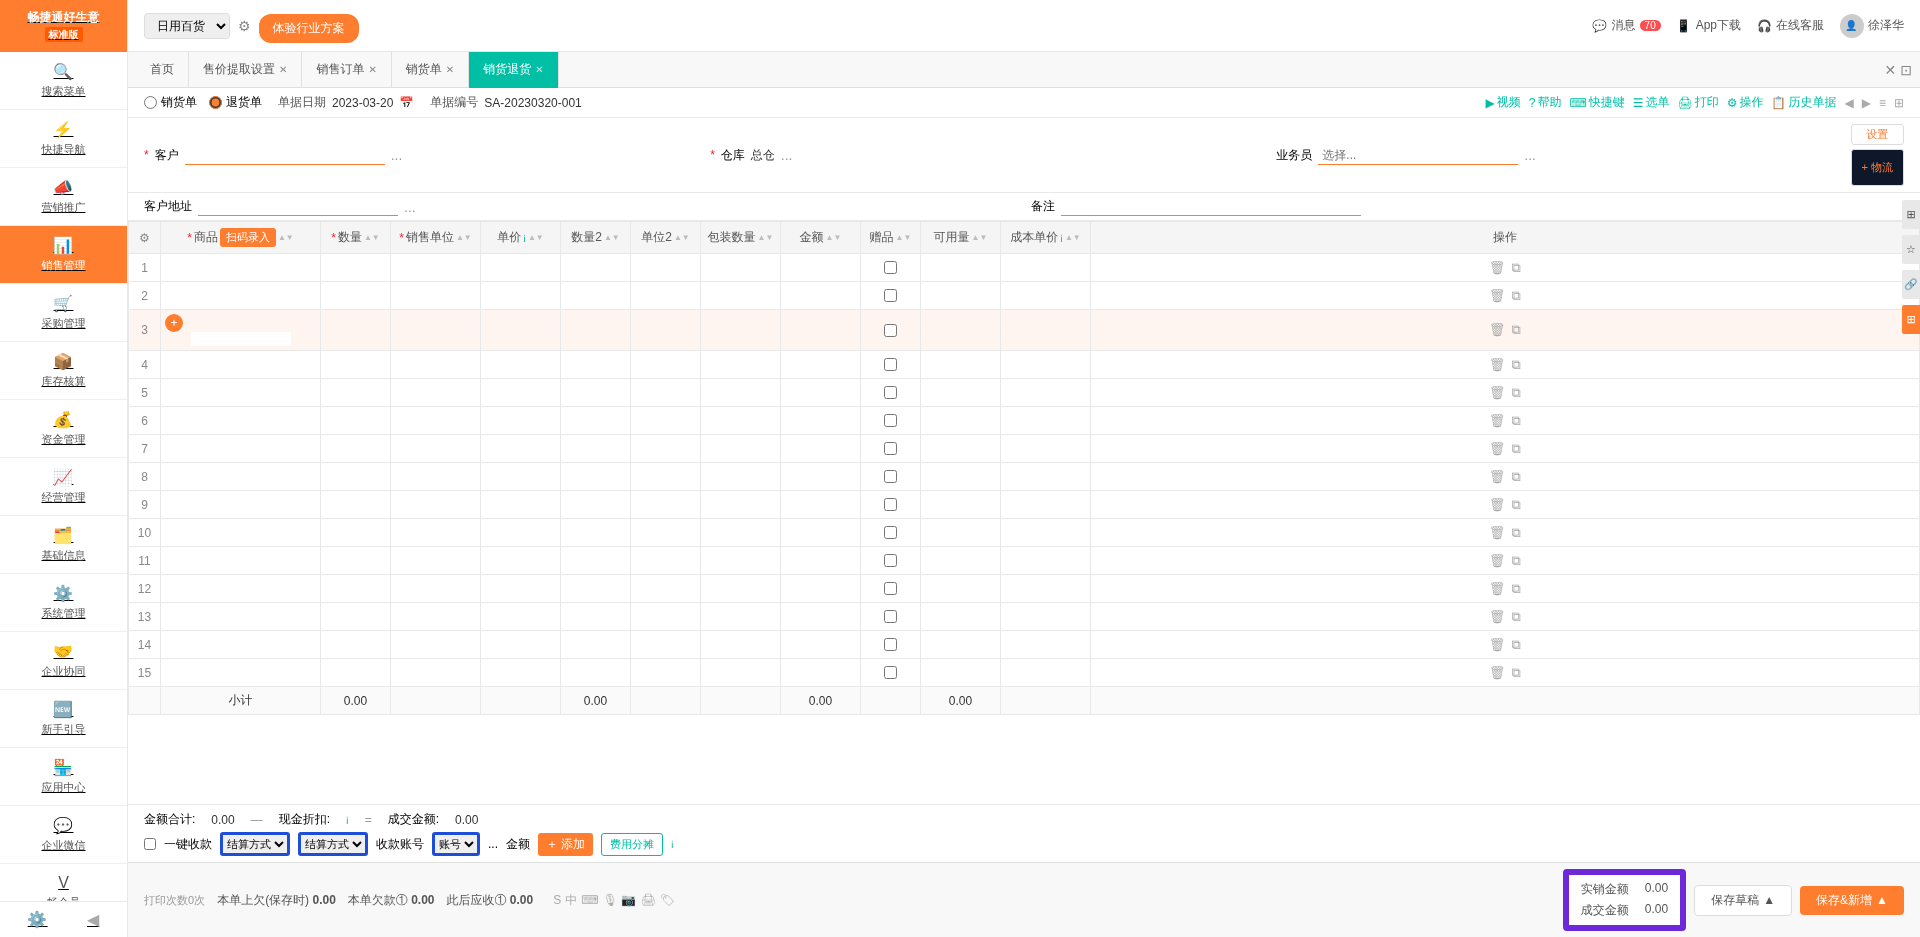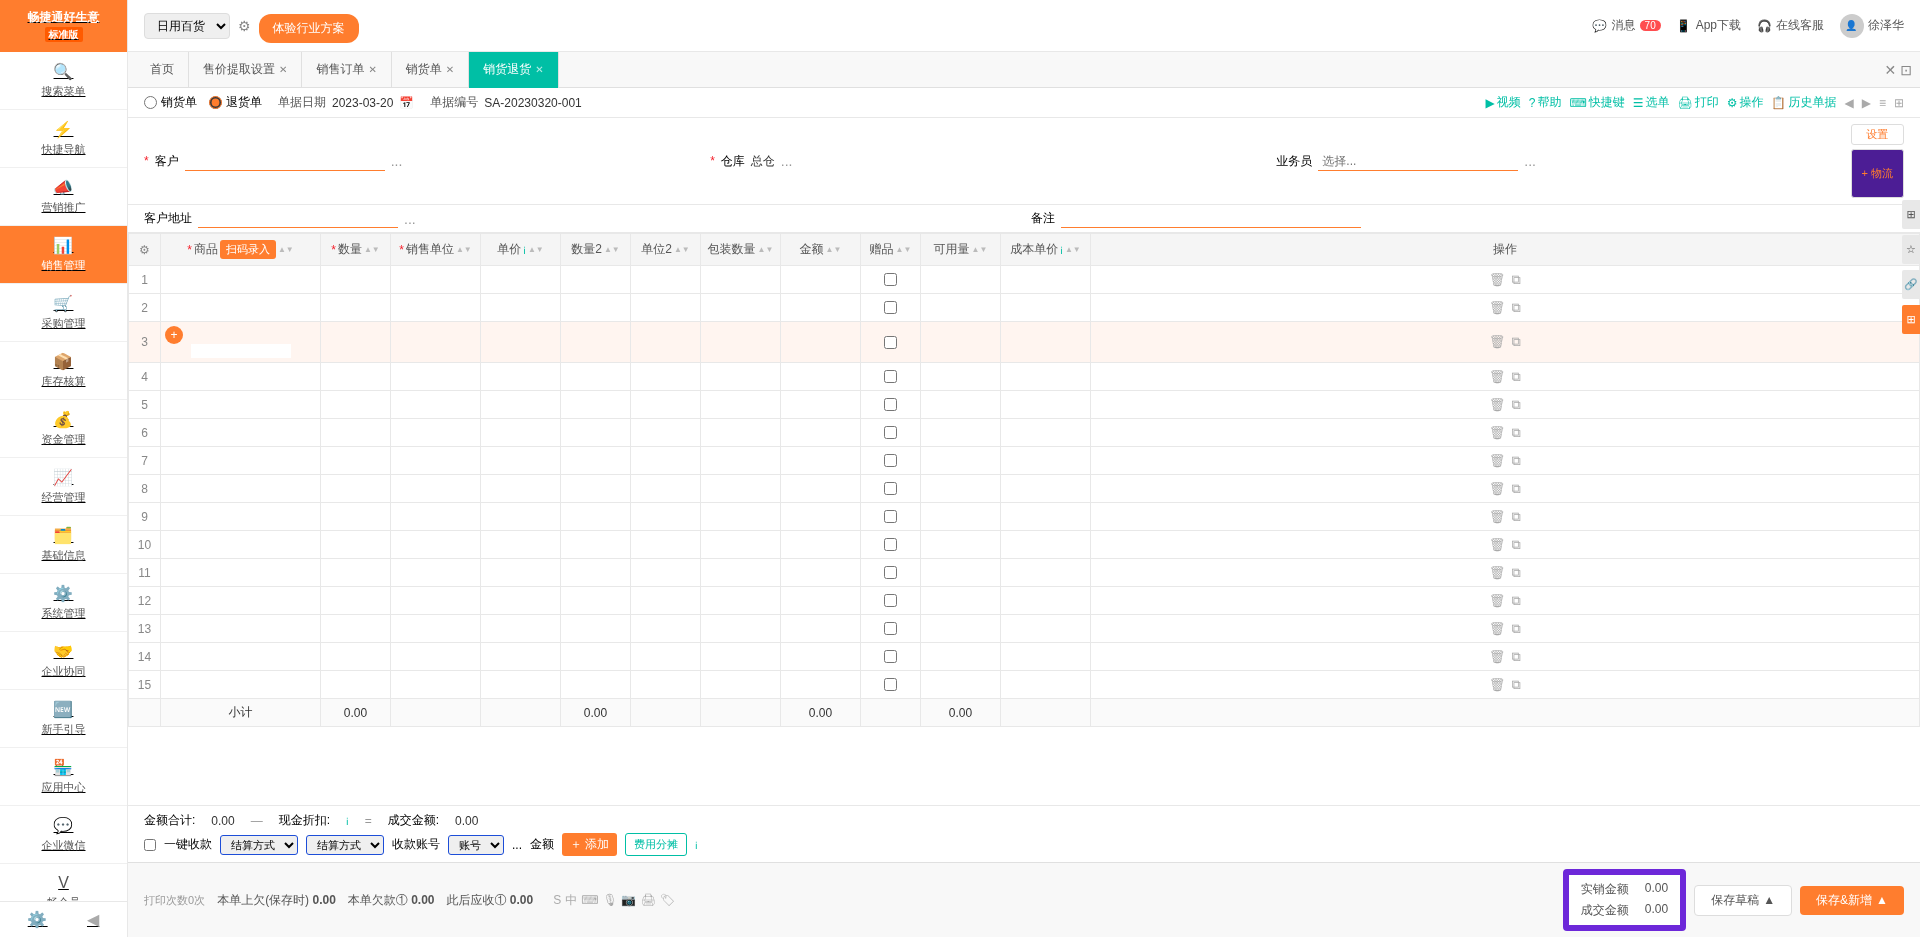--- a/index.html
+++ b/index.html
@@ -70,21 +70,21 @@
     .subtotal-row td { background: #fafafa; font-weight: 500; color: #333; }
 
     
     .footer { border-top: 1px solid #e8e8e8; padding: 6px 16px; background: #fff; }
     .footer-row1 { display: flex; align-items: center; gap: 16px; }
     .footer-dash { color: #999; }
     .footer-eq { color: #999; }
     .footer-deal { color: #333; font-weight: 500; }
     .footer-row2 { display: flex; align-items: center; gap: 8px; margin-top: 4px; }
     .checkbox-small { width: 12px; height: 12px; }
-    .footer-select { border: 1px solid #1d4ed8; border-radius: 3px; padding: 2px 6px; font-size: 11px; }
+    .footer-select { border: 3px solid #1d4ed8; border-radius: 3px; padding: 2px 0; font-size: 11px; }
     .add-btn { background: #ff7d2e; color: #fff; border: none; border-radius: 3px; padding: 3px 8px; cursor: pointer; font-size: 11px; display: flex; align-items: center; gap: 3px; }
     .fenpei-btn { background: #fff; border: 1px solid #00bfa5; color: #00bfa5; border-radius: 3px; padding: 3px 8px; cursor: pointer; font-size: 11px; }
 
     
     .bottom-bar { background: #f8f8f8; border-top: 1px solid #e0e0e0; padding: 6px 16px; display: flex; align-items: center; justify-content: space-between; }
     .bottom-left { display: flex; align-items: center; gap: 12px; color: #555; }
     .btn-save-draft { background: #fff; border: 1px solid #ddd; border-radius: 4px; padding: 6px 16px; cursor: pointer; color: #555; display: flex; align-items: center; gap: 4px; }
     .btn-save-new { background: #ff7d2e; color: #fff; border: none; border-radius: 4px; padding: 6px 16px; cursor: pointer; display: flex; align-items: center; gap: 4px; }
     .print-count { color: #999; font-size: 11px; }
 
@@ -274,21 +274,21 @@
         <span style="color:#333;">总仓</span>
         <span class="form-dots">...</span>
       </div>
       <div style="flex:1; display:flex; align-items:center; gap:6px;">
         <span>业务员</span>
         <input class="form-input" style="width: 200px;" placeholder="选择...">
         <span class="form-dots">...</span>
       </div>
       <div style="display:flex; flex-direction:column; gap:4px; margin-left:8px;">
         <button style="background:#fff; border:1px solid #ddd; border-radius:3px; padding:2px 10px; cursor:pointer; font-size:11px; color:#ff7d2e;">设置</button>
-        <button style="background:#4c1d95; border:1px solid #ddd; border-radius:3px; padding:16px 10px; cursor:pointer; font-size:11px; color:#ff7d2e;">+ 物流</button>
+        <button style="background:#0f172a; border:1px solid #ddd; border-radius:3px; padding:10px 10px; cursor:pointer; font-size:11px; color:#ff7d2e;">+ 物流</button>
       </div>
     </div>
 
     <div style="padding:4px 16px; border-bottom:1px solid #e8e8e8; display:flex; align-items:center; gap:14px;">
       <div style="flex:1; display:flex; align-items:center; gap:6px;">
         <span>客户地址</span>
         <input class="form-input" style="width: 200px;">
         <span class="form-dots">...</span>
       </div>
       <div style="flex:1; display:flex; align-items:center; gap:6px;">

